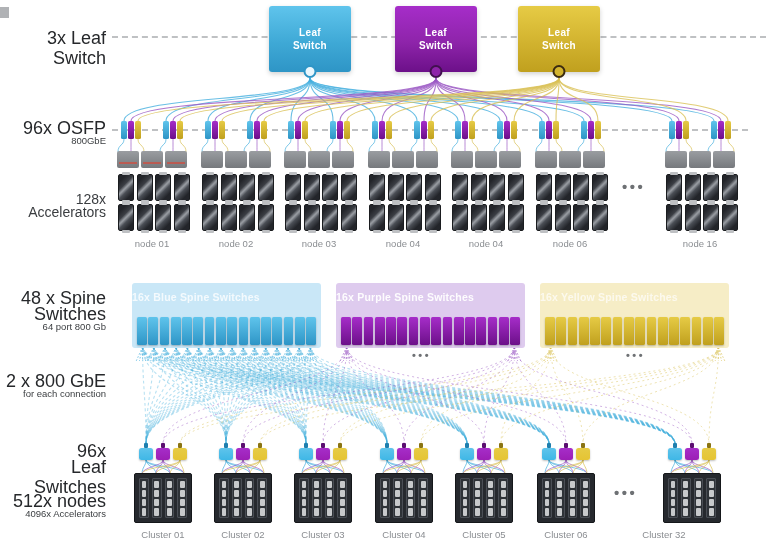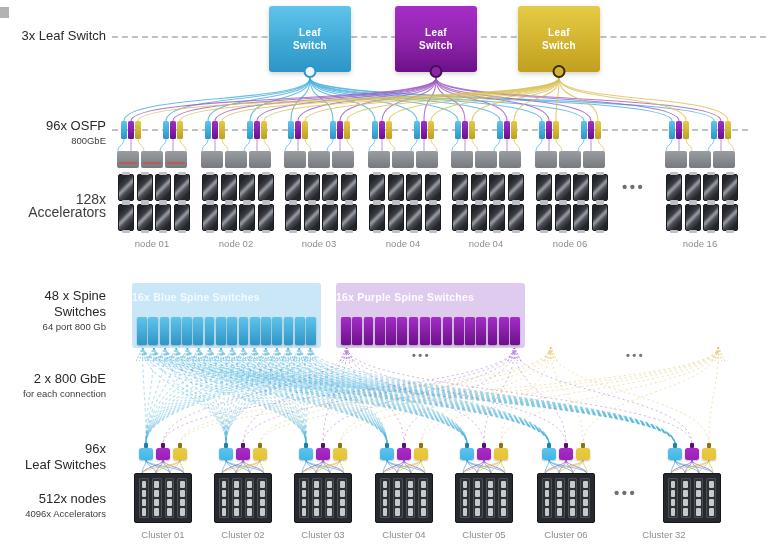--- a/index.html
+++ b/index.html
@@ -1,21 +1,21 @@
 <!DOCTYPE html>
 <html><head>
 <meta charset="utf-8">
 <style>
   html,body{margin:0;padding:0;background:#ffffff;}
   #canvas{
     position:relative;width:768px;height:552px;background:#ffffff;overflow:hidden;
     font-family:"Liberation Sans",sans-serif;
   }
   .side{position:absolute;left:0;width:106px;text-align:right;line-height:1.1;}
-  .lbl-main{font-size:13px;color:#26282B;}
+  .lbl-main{font-size:18px;color:#26282B;}
   .lbl-mid{font-size:14px;color:#3A3D40;}
   .lbl-sub{font-size:9.5px;color:#3A3D40;}
   .dash-h{position:absolute;border-top:2px dashed #BFC1C3;height:0;z-index:0;}
   #wires{position:absolute;left:0;top:0;z-index:1;}
   .leaf-box{position:absolute;z-index:2;border-radius:3px;box-shadow:0 2px 5px rgba(0,0,0,.18);
     display:flex;align-items:center;justify-content:center;}
   .leaf-label{width:48px;text-align:center;color:#fff;font-weight:bold;font-size:10px;
     line-height:1.3;letter-spacing:.3px;}
   .leaf-port{position:absolute;left:50%;bottom:-6px;transform:translateX(-50%);
     width:9px;height:9px;border-radius:50%;z-index:3;}
@@ -662,20 +662,41 @@
         <div class="spine-bar" style="background: linear-gradient(rgb(166, 45, 201), rgb(108, 16, 137));"></div>
         <div class="spine-bar" style="background: linear-gradient(rgb(166, 45, 201), rgb(108, 16, 137));"></div>
         <div class="spine-bar" style="background: linear-gradient(rgb(166, 45, 201), rgb(108, 16, 137));"></div>
         <div class="spine-bar" style="background: linear-gradient(rgb(166, 45, 201), rgb(108, 16, 137));"></div>
         <div class="spine-bar" style="background: linear-gradient(rgb(166, 45, 201), rgb(108, 16, 137));"></div>
         <div class="spine-bar" style="background: linear-gradient(rgb(166, 45, 201), rgb(108, 16, 137));"></div>
         <div class="spine-bar" style="background: linear-gradient(rgb(166, 45, 201), rgb(108, 16, 137));"></div>
         <div class="spine-bar" style="background: linear-gradient(rgb(166, 45, 201), rgb(108, 16, 137));"></div>
       </div>
     </div>
+    <div class="spine-box" style="left: 540px; top: 283px; width: 189px; height: 65px; background: rgb(246, 237, 198);">
+      <div class="spine-title" style="opacity: 0.7;">16x Yellow Spine Switches</div>
+      <div class="spine-bars" style="top: 34px; height: 28px;">
+        <div class="spine-bar" style="background: linear-gradient(rgb(230, 203, 69), rgb(192, 160, 30));"></div>
+        <div class="spine-bar" style="background: linear-gradient(rgb(230, 203, 69), rgb(192, 160, 30));"></div>
+        <div class="spine-bar" style="background: linear-gradient(rgb(230, 203, 69), rgb(192, 160, 30));"></div>
+        <div class="spine-bar" style="background: linear-gradient(rgb(230, 203, 69), rgb(192, 160, 30));"></div>
+        <div class="spine-bar" style="background: linear-gradient(rgb(230, 203, 69), rgb(192, 160, 30));"></div>
+        <div class="spine-bar" style="background: linear-gradient(rgb(230, 203, 69), rgb(192, 160, 30));"></div>
+        <div class="spine-bar" style="background: linear-gradient(rgb(230, 203, 69), rgb(192, 160, 30));"></div>
+        <div class="spine-bar" style="background: linear-gradient(rgb(230, 203, 69), rgb(192, 160, 30));"></div>
+        <div class="spine-bar" style="background: linear-gradient(rgb(230, 203, 69), rgb(192, 160, 30));"></div>
+        <div class="spine-bar" style="background: linear-gradient(rgb(230, 203, 69), rgb(192, 160, 30));"></div>
+        <div class="spine-bar" style="background: linear-gradient(rgb(230, 203, 69), rgb(192, 160, 30));"></div>
+        <div class="spine-bar" style="background: linear-gradient(rgb(230, 203, 69), rgb(192, 160, 30));"></div>
+        <div class="spine-bar" style="background: linear-gradient(rgb(230, 203, 69), rgb(192, 160, 30));"></div>
+        <div class="spine-bar" style="background: linear-gradient(rgb(230, 203, 69), rgb(192, 160, 30));"></div>
+        <div class="spine-bar" style="background: linear-gradient(rgb(230, 203, 69), rgb(192, 160, 30));"></div>
+        <div class="spine-bar" style="background: linear-gradient(rgb(230, 203, 69), rgb(192, 160, 30));"></div>
+      </div>
+    </div>
     <div class="dots" style="left: 412px; top: 349px; font-size: 11px;">•••</div>
     <div class="dots" style="left: 626px; top: 349px; font-size: 11px;">•••</div>
     <div class="trio-plug" style="left: 144px; top: 443px; width: 4px; height: 5px; background: rgb(31, 127, 174);"></div>
     <div class="trio" style="left: 139px; top: 448px; width: 14px; height: 12px; background: linear-gradient(rgb(95, 196, 236), rgb(63, 183, 230));"></div>
     <div class="trio-plug" style="left: 161px; top: 443px; width: 4px; height: 5px; background: rgb(90, 14, 112);"></div>
     <div class="trio" style="left: 156px; top: 448px; width: 14px; height: 12px; background: linear-gradient(rgb(166, 45, 201), rgb(156, 31, 181));"></div>
     <div class="trio-plug" style="left: 178px; top: 443px; width: 4px; height: 5px; background: rgb(138, 116, 20);"></div>
     <div class="trio" style="left: 173px; top: 448px; width: 14px; height: 12px; background: linear-gradient(rgb(230, 203, 69), rgb(229, 196, 52));"></div>
     <div class="rack" style="left: 134px; top: 473px; width: 58px; height: 50px;">
       <div class="rack-col">

